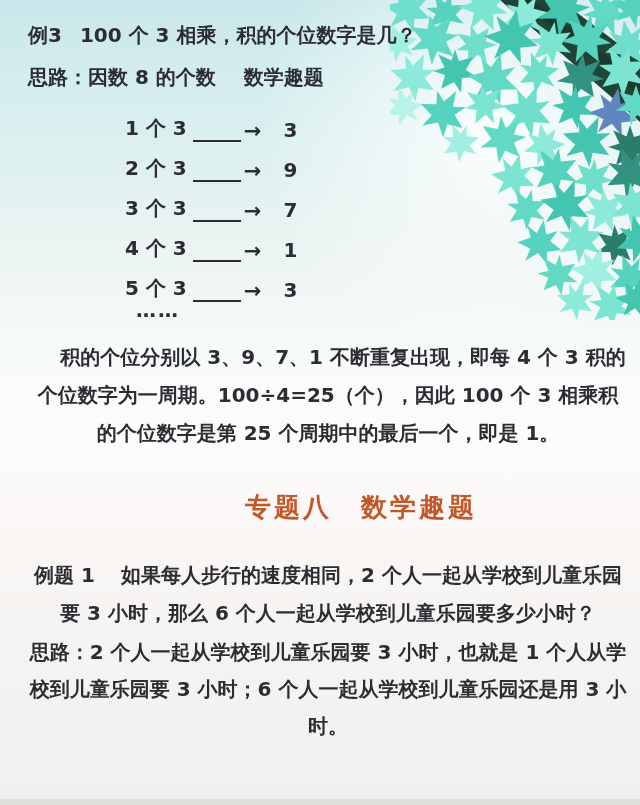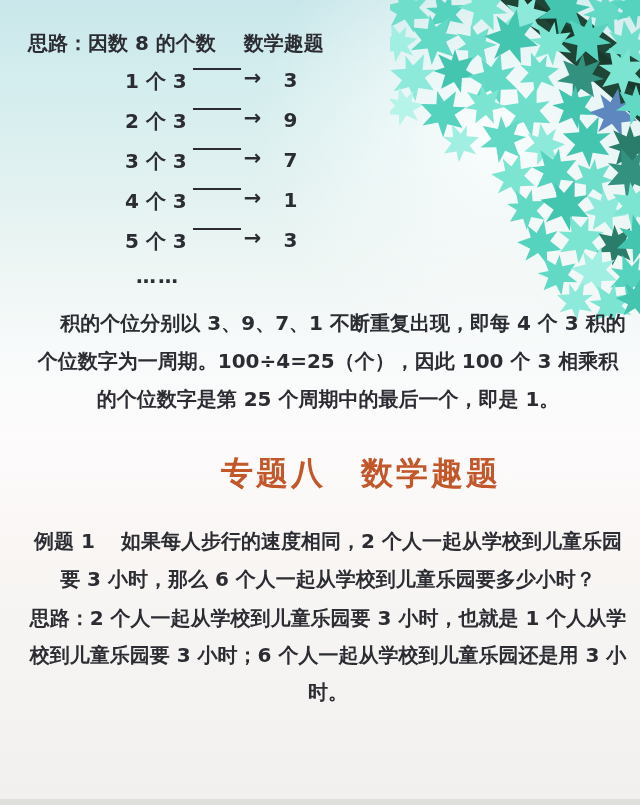--- a/index.html
+++ b/index.html
@@ -23,30 +23,30 @@
   .content{position:relative;z-index:2;padding:16px 12px 0 28px;font-size:20px;font-weight:600;}
   p{margin:0;}
   .line{line-height:30px;}
   .line-ex3{margin-top:4px;}
   .line-hint{margin-top:12px;}
   .b{font-weight:700;}
   .q-gap{margin-left:18px;}
   .col2{margin-left:28px;}
 
   .map-table{margin-top:10px;}
-  .trow{display:flex;align-items:flex-start;height:40px;padding-left:97px;}
+  .trow{display:flex;align-items:flex-end;height:40px;padding-left:97px;}
   .shaft{display:inline-block;width:48px;height:2px;background:#2b2b31;margin-left:6px;}
   .head{font-weight:700;margin-left:3px;line-height:1;font-size:21px;}
   .result{margin-left:18px;width:22px;text-align:center;}
   .dots{margin:-6px 0 0 108px;line-height:28px;font-weight:700;letter-spacing:2px;}
 
   .para{margin-top:14px;line-height:38px;text-align:center;}
   .para.indent{text-indent:30px;}
   .heading{margin-top:40px;padding-left:66px;text-align:center;
-    font-size:32px;line-height:30px;font-weight:700;color:#c2572a;letter-spacing:3px;}
+    font-size:26px;line-height:30px;font-weight:700;color:#c2572a;letter-spacing:3px;}
   .para.intro{margin-top:17px;}
   .para.ex1{margin-top:34px;}
   .para.hint2{margin-top:2px;line-height:37px;}
   .ex1 .q2{margin-left:26px;margin-top:8px;}
 
   .bottom-band{position:absolute;left:0;bottom:0;width:100%;height:6px;
     background:#d7d7d4;opacity:.7;z-index:3;}
 </style>
 </head>
 <body>
@@ -110,20 +110,23 @@
     <use href="#leaf" class="c4" transform="translate(205,270) rotate(15) scale(1.5)"></use>
     <use href="#leaf" class="c3" transform="translate(240,276) rotate(-20) scale(1.4)"></use>
     <use href="#leaf" class="c2" transform="translate(186,300) rotate(25) scale(1.2)"></use>
     <use href="#leaf" class="c6" transform="translate(220,304) rotate(-35) scale(1.4)"></use>
     <use href="#leaf" class="c5" transform="translate(247,298) rotate(10) scale(1.3)"></use>
   </g>
 </svg>
 
 <div class="content">
 
+  <p class="line line-ex3">
+    <span class="b">例3</span><span class="q-gap">100 个 3 相乘，积的个位数字是几？</span>
+  </p>
 
   <p class="line line-hint">
     <span class="b">思路：</span><span>因数 8 的个数</span><span class="col2">数学趣题</span>
   </p>
 
   <div class="map-table">
     <div class="trow">
       <span>1 个 3</span>
       <span class="shaft"></span>
       <span class="head">→</span>

